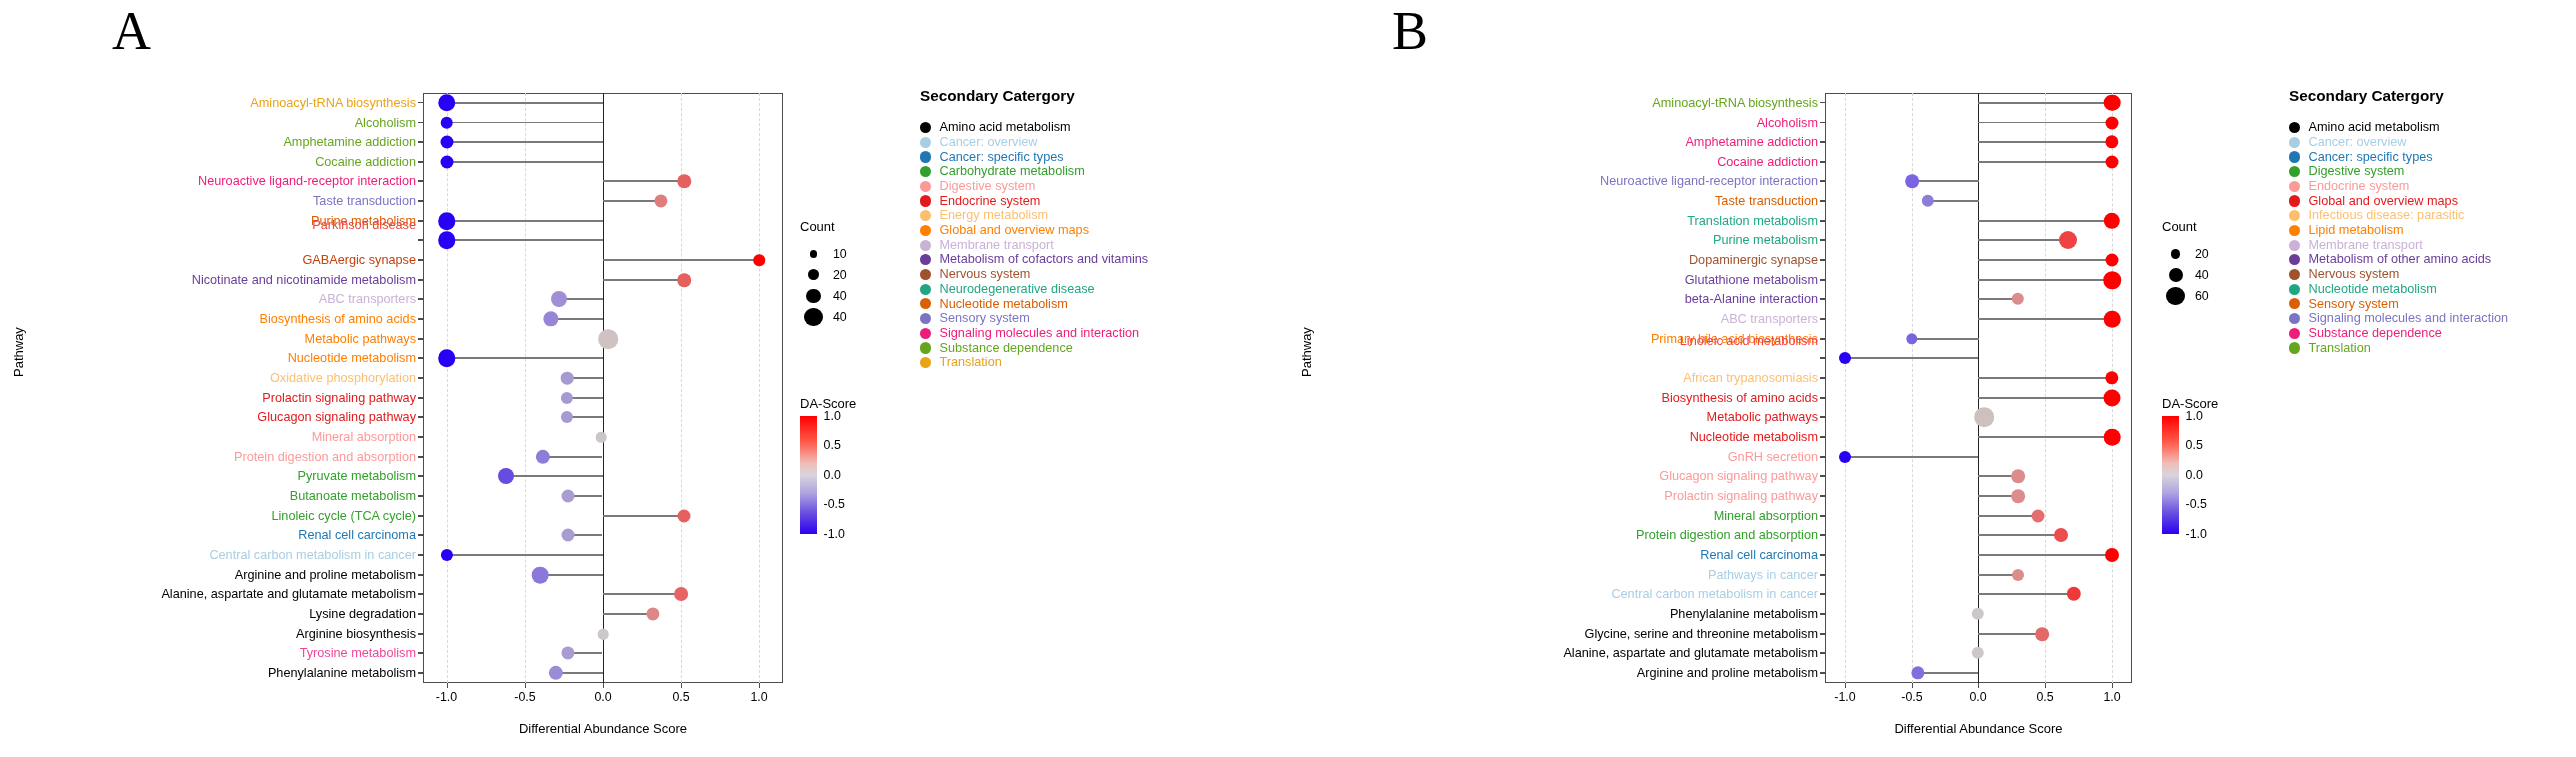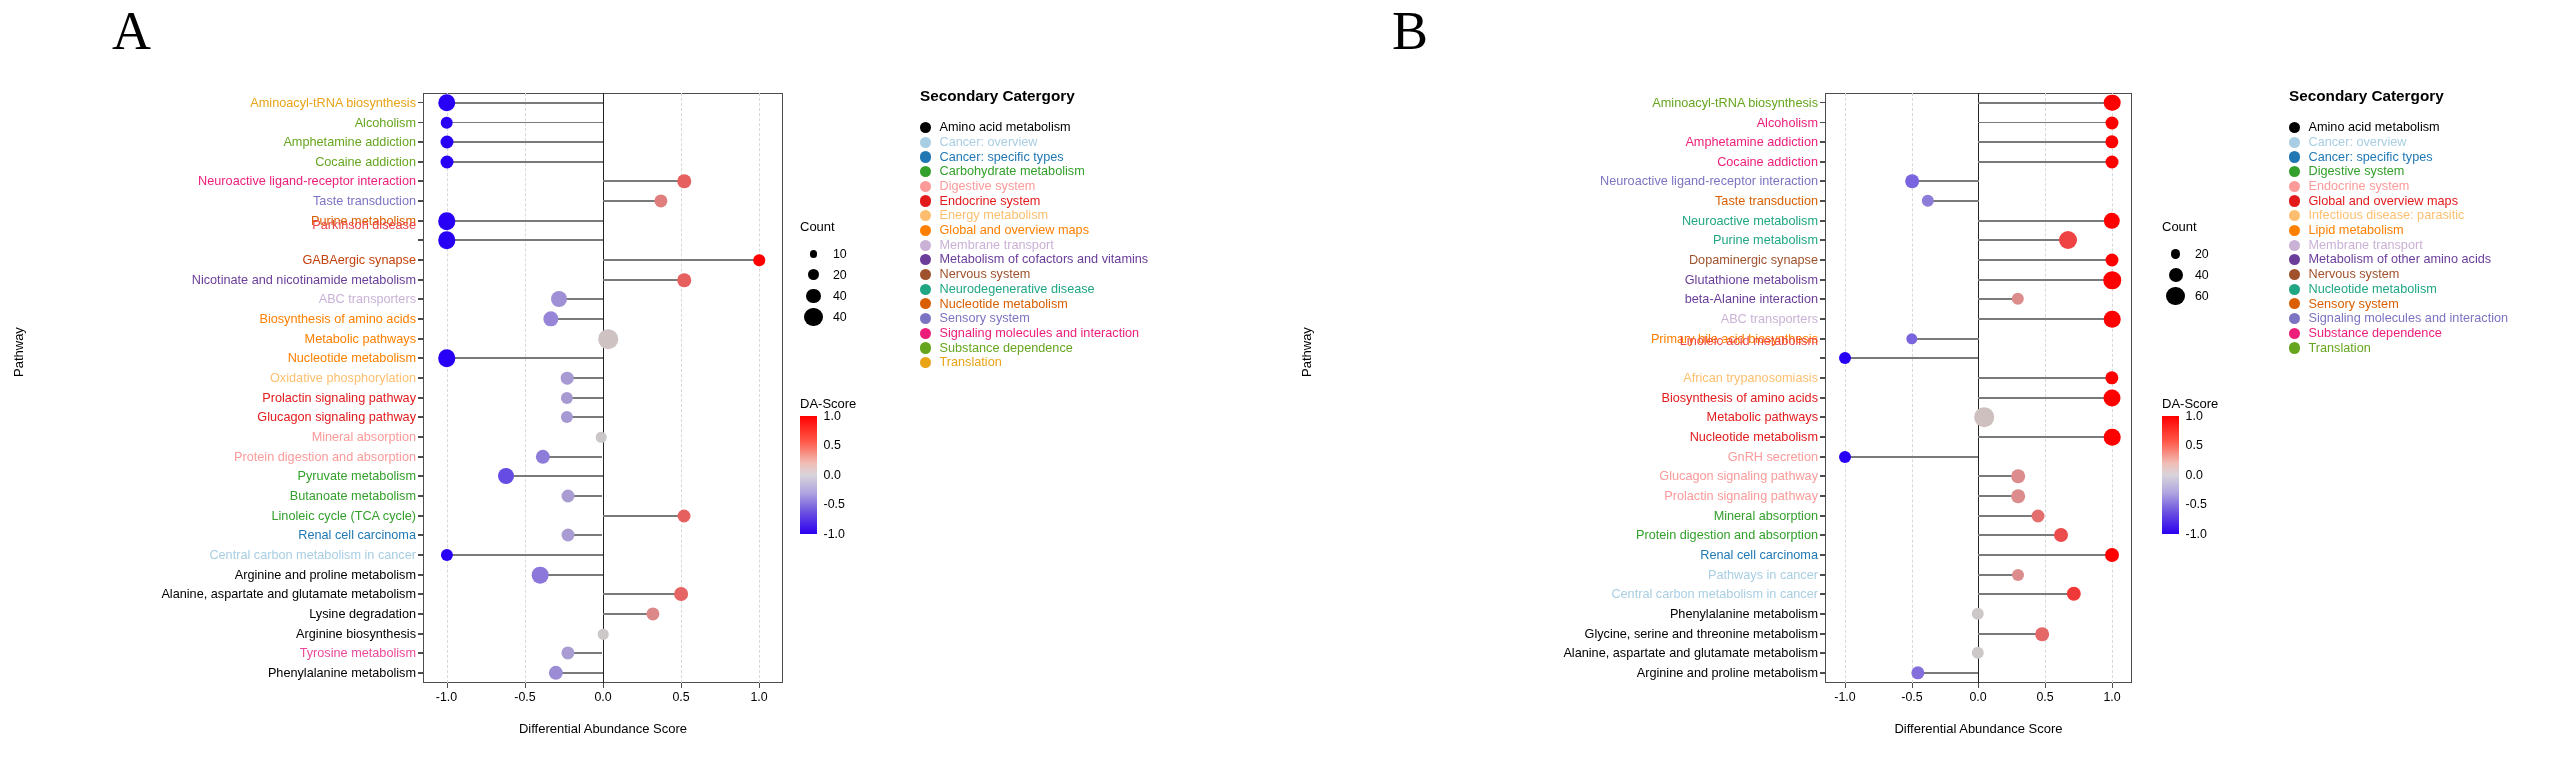--- a/index.html
+++ b/index.html
@@ -393,21 +393,21 @@
 
     <div class="axis-title-y" style="left:10.6px;top:377px;">Pathway</div>
 
     <div class="ylabels" id="ylabels-b" style="right: 0px; left: 0px; top: 93px; width: 530px; height: 590px;">
         <div class="ylabel" style="top: 9.8px; color: rgb(102, 166, 30);">Aminoacyl-tRNA biosynthesis</div>
         <div class="ylabel" style="top: 29.5px; color: rgb(237, 30, 121);">Alcoholism</div>
         <div class="ylabel" style="top: 49px; color: rgb(237, 30, 121);">Amphetamine addiction</div>
         <div class="ylabel" style="top: 69px; color: rgb(237, 30, 121);">Cocaine addiction</div>
         <div class="ylabel" style="top: 88px; color: rgb(123, 116, 195);">Neuroactive ligand-receptor interaction</div>
         <div class="ylabel" style="top: 108px; color: rgb(217, 95, 2);">Taste transduction</div>
-        <div class="ylabel" style="top: 128px; color: rgb(31, 167, 131);">Neuroactive metabolism</div>
+        <div class="ylabel" style="top: 128px; color: rgb(31, 167, 131);">Translation metabolism</div>
         <div class="ylabel" style="top: 147px; color: rgb(31, 167, 131);">Purine metabolism</div>
         <div class="ylabel" style="top: 167px; color: rgb(160, 82, 45);">Dopaminergic synapse</div>
         <div class="ylabel" style="top: 187px; color: rgb(106, 61, 154);">Glutathione metabolism</div>
         <div class="ylabel" style="top: 206px; color: rgb(106, 61, 154);">beta-Alanine interaction</div>
         <div class="ylabel" style="top: 226px; color: rgb(202, 178, 214);">ABC transporters</div>
         <div class="ylabel" style="top: 246px; color: rgb(255, 127, 0);">Primary bile acid biosynthesis</div>
         <div class="ylabel" style="top: 248px; color: #ef4444; text-align: center;">Linoleic acid metabolism</div>
         <div class="ylabel" style="top: 285px; color: rgb(253, 191, 111);">African trypanosomiasis</div>
         <div class="ylabel" style="top: 305px; color: rgb(227, 26, 28);">Biosynthesis of amino acids</div>
         <div class="ylabel" style="top: 324px; color: rgb(227, 26, 28);">Metabolic pathways</div>

